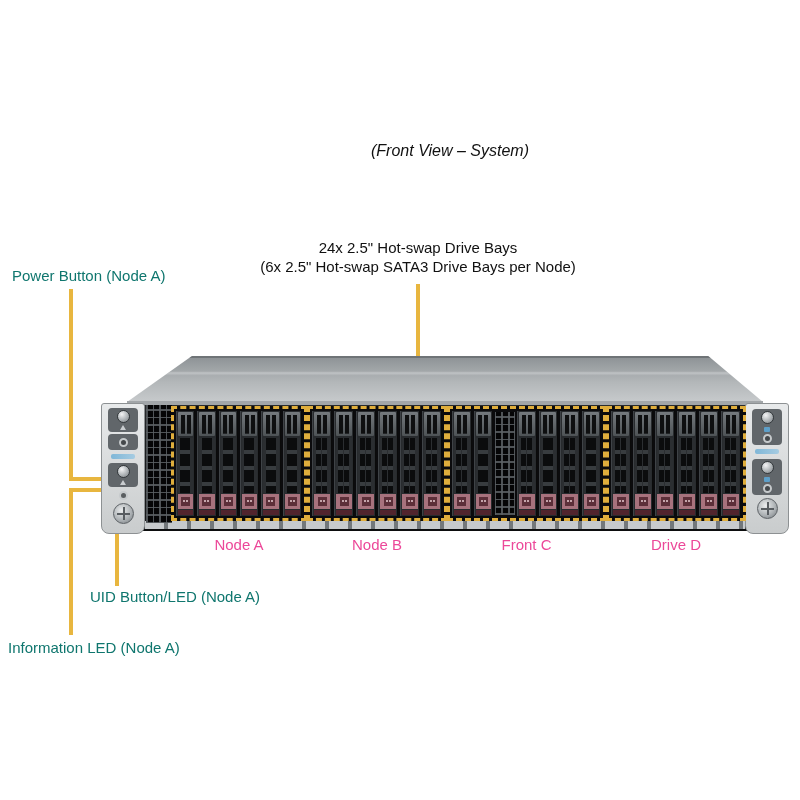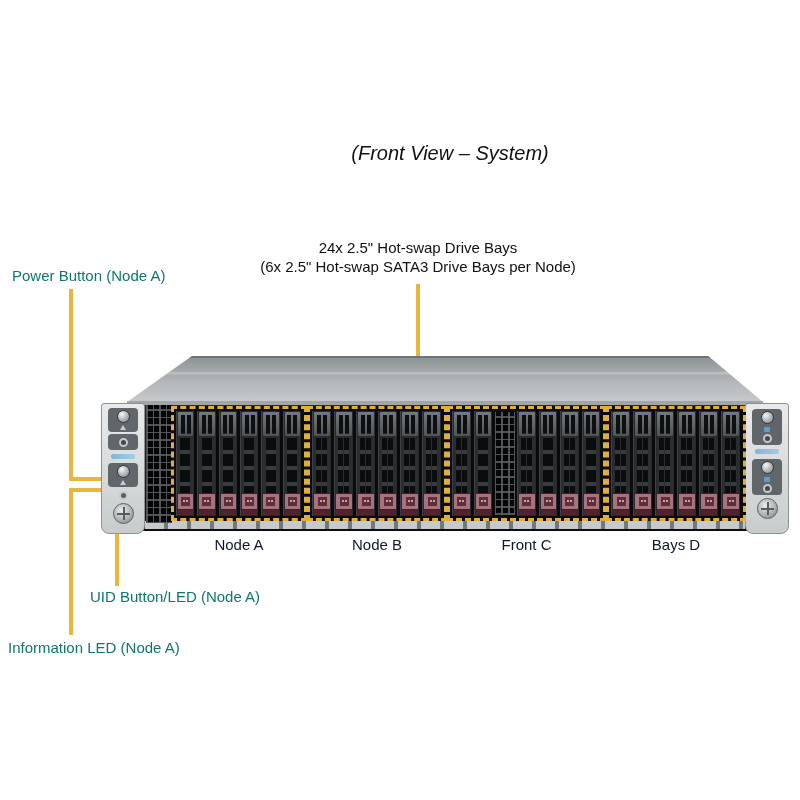--- a/index.html
+++ b/index.html
@@ -5,24 +5,24 @@
   html,body{margin:0;padding:0;}
   body{
     width:800px;height:800px;background:#ffffff;overflow:hidden;
     font-family:"Liberation Sans", sans-serif;color:#1c1c1c;position:relative;
   }
   #stage{position:absolute;left:0;top:0;width:800px;height:800px;}
 
   
   .lbl{position:absolute;font-size:15px;line-height:18px;white-space:nowrap;color:#0f766e;}
   .title{position:absolute;left:275px;top:142px;width:350px;text-align:center;
-         font-size:20px;font-style:italic;color:#111;}
+         font-size:16px;font-style:italic;color:#111;}
   .callout-text{position:absolute;left:218px;top:238px;width:400px;text-align:center;
                 font-size:15px;line-height:19px;color:#111;}
-  .node-label{position:absolute;top:536px;text-align:center;font-size:15px;color:#0f172a;}
+  .node-label{position:absolute;top:536px;text-align:center;font-size:15px;color:#ec4899;}
 
   
   .cline{position:absolute;background:#e8b63f;}
 
   
   .lid{position:absolute;left:127px;top:356px;width:636px;height:46px;
        clip-path:polygon(10.2% 0,91.4% 0,100% 100%,0 100%);
        background:
          linear-gradient(180deg, rgba(255,255,255,0) 30%, rgba(255,255,255,.30) 34%, rgba(255,255,255,0) 40%),
          linear-gradient(180deg,#8f9497 0,#b3b7b9 55%,#c7cacc 100%);
@@ -348,14 +348,14 @@
       </div>
       <div class="tray">
         <div class="tray-handle"></div>
         <div class="tray-body"></div>
         <div class="tray-latch">
           <span class="latch-emblem"></span>
         </div>
         <div class="tray-foot"></div>
       </div>
     </div>
-    <div class="node-label" style="left: 596px; width: 160px;">Bays D</div>
+    <div class="node-label" style="left: 596px; width: 160px;">Drive D</div>
   </div>
 
 </body></html>

